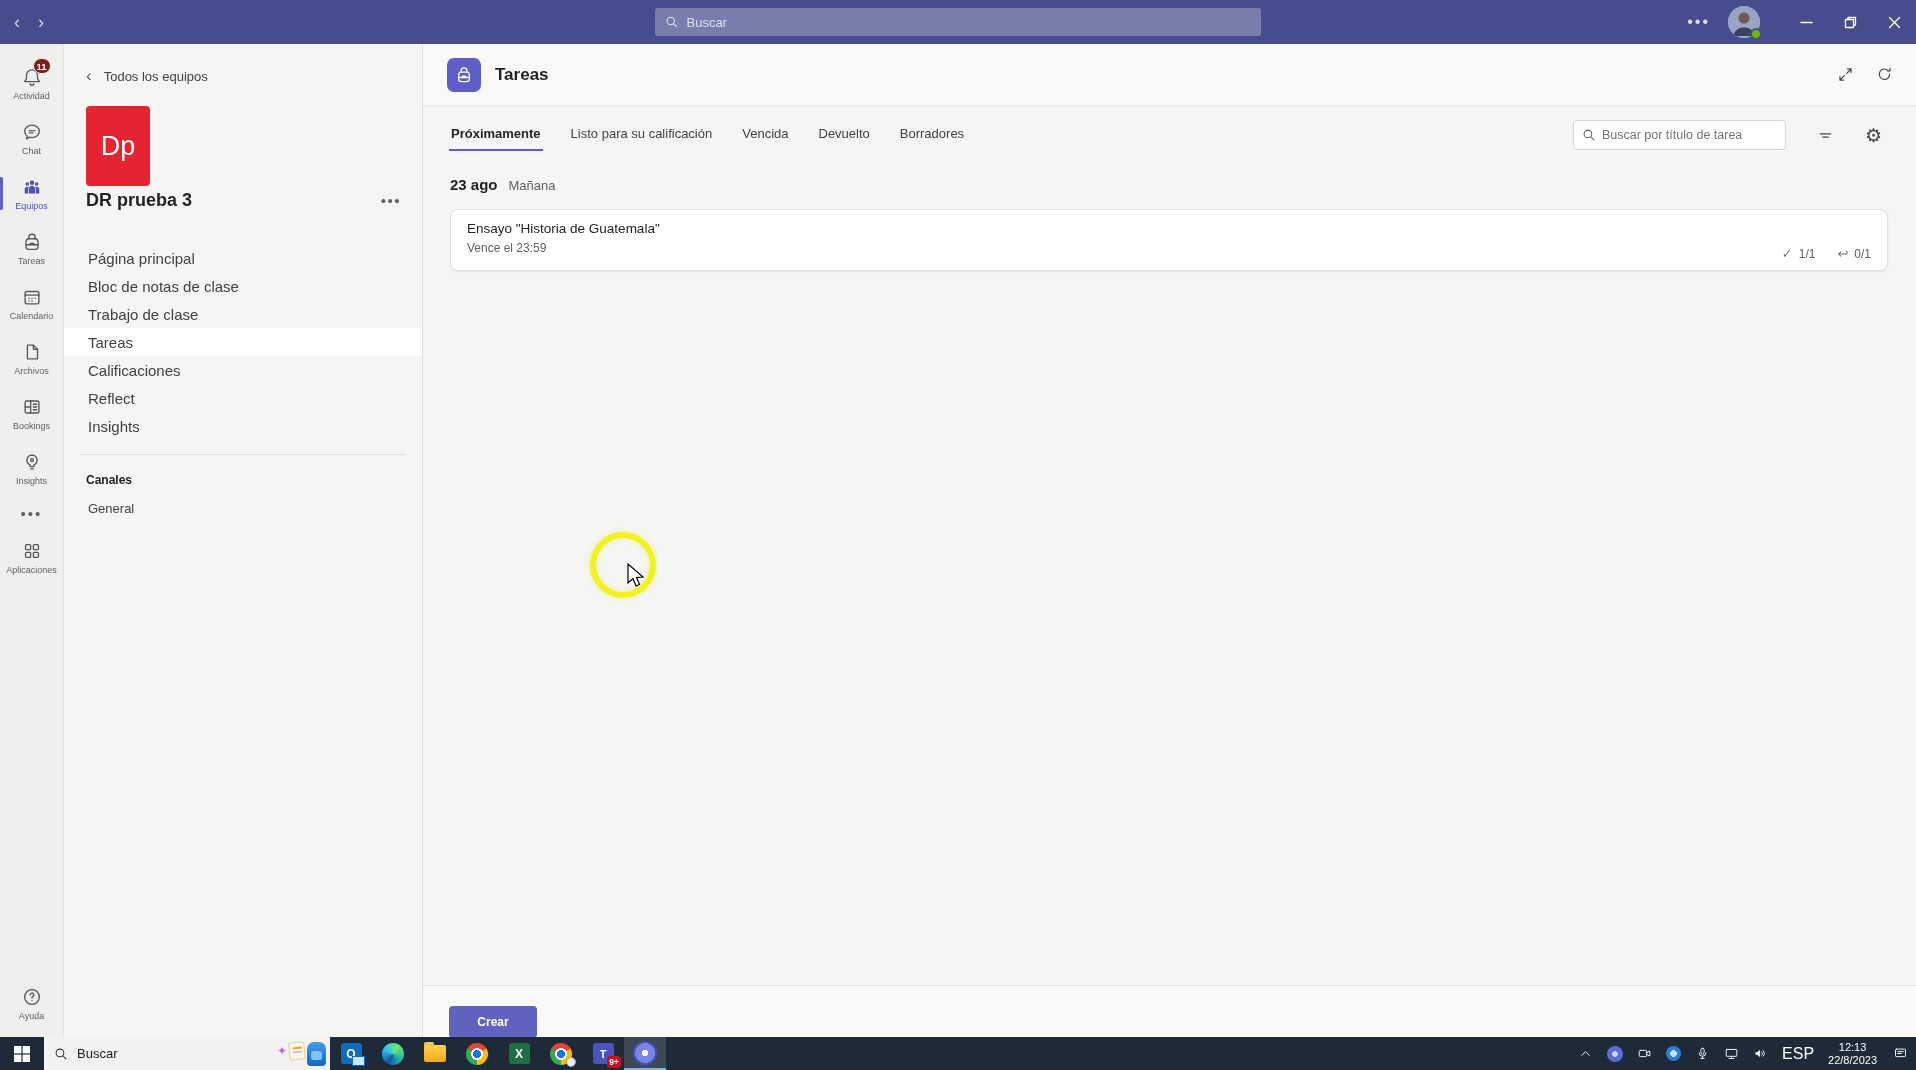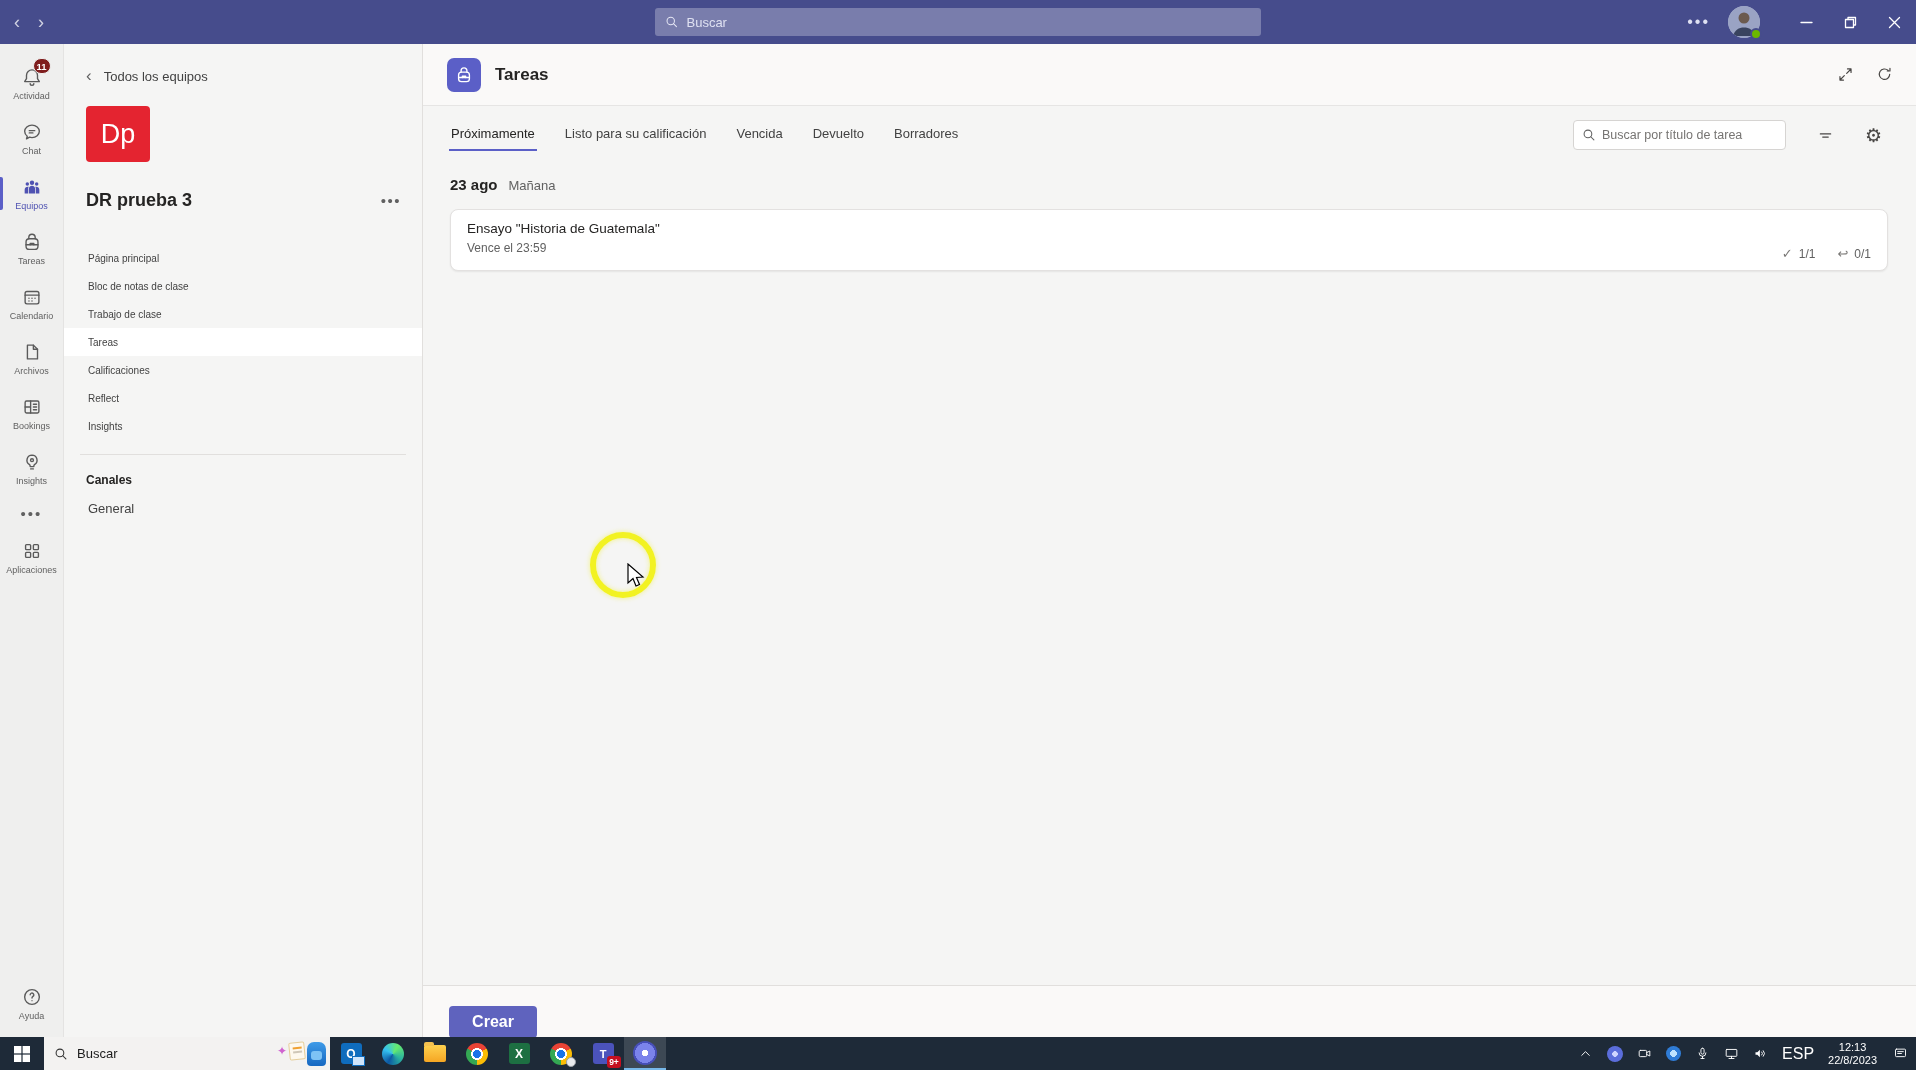--- a/index.html
+++ b/index.html
@@ -36,43 +36,43 @@
   .rail-item.active::before { content:""; position:absolute; left:0; top:11px; width:3px; height:33px; background:#5b5fc7; border-radius:0 2px 2px 0; }
   .rail-badge { position:absolute; top:2px; left:33px; min-width:17px; height:16px; border-radius:9px; background:#7f1d1d; color:#fff; font-size:9.5px; font-weight:bold; display:flex; align-items:center; justify-content:center; padding:0 3px; border:1.5px solid #efefee; }
   .rail-dots { height:34px; color:#616161; font-size:15px; letter-spacing:2px; display:flex; align-items:center; }
   .rail-spacer { flex:1; }
   .rail-help { margin-bottom:6px; }
 
   
   .sidebar { width:359px; height:100%; background:#f5f5f4; border-right:1px solid #e1dfdd; flex:none; position:relative; }
   .sb-back { display:flex; align-items:center; gap:12px; padding:22px 0 0 22px; font-size:13px; color:#424242; }
   .sb-back .chev { font-size:17px; color:#616161; }
-  .team-avatar { position:absolute; left:22px; top:62px; width:64px; height:56px; background:#e42430; border-radius:4px; color:#fff; font-size:27px; display:flex; align-items:center; justify-content:center; }
+  .team-avatar { position:absolute; left:22px; top:62px; width:64px; height:80px; background:#e42430; border-radius:4px; color:#fff; font-size:27px; display:flex; align-items:center; justify-content:center; }
   .team-row { position:absolute; left:22px; top:146px; width:315px; display:flex; align-items:center; justify-content:space-between; }
   .team-name { font-size:18px; font-weight:bold; color:#252423; }
   .team-more { color:#616161; font-size:15px; letter-spacing:1.5px; }
   .sb-nav { position:absolute; left:0; top:200px; width:100%; }
-  .sb-item { height:28px; display:flex; align-items:center; padding-left:24px; font-size:10px; color:#424242; }
+  .sb-item { height:28px; display:flex; align-items:center; padding-left:24px; font-size:15px; color:#424242; }
   .sb-item.active { background:#fff; }
   .sb-divider { height:1px; background:#e1dfdd; margin:14px 16px 0 16px; }
   .sb-channels-header { padding:18px 0 0 22px; font-size:12px; font-weight:bold; color:#252423; }
   .sb-channel { height:30px; display:flex; align-items:center; padding-left:24px; font-size:13px; color:#424242; margin-top:6px; }
 
   
   .main { flex:1; height:100%; position:relative; background:#f5f5f4; }
   .main-header { height:62px; background:#faf9f8; border-bottom:1px solid #e6e5e4; display:flex; align-items:center; padding-left:24px; }
   .app-icon { width:34px; height:34px; background:#5b5fc7; border-radius:7px; display:flex; align-items:center; justify-content:center; color:#fff; }
   .app-icon svg { width:20px; height:20px; stroke-width:1.6; }
   .main-title { font-size:17px; font-weight:bold; color:#252423; margin-left:14px; }
   .header-actions { margin-left:auto; display:flex; align-items:center; gap:20px; padding-right:22px; color:#484644; }
   .header-actions svg { width:19px; height:19px; }
 
   .tab-row { height:58px; display:flex; align-items:center; padding-left:26px; }
   .tab { font-size:13px; color:#424242; margin-right:26px; padding:6px 2px 8px 2px; border-bottom:2.5px solid transparent; }
-  .tab.active { font-weight:normal; color:#252423; border-bottom-color:#5b5fc7; }
+  .tab.active { font-weight:bold; color:#252423; border-bottom-color:#5b5fc7; }
   .tab-tools { margin-left:auto; display:flex; align-items:center; gap:30px; padding-right:34px; }
   .m-search { width:213px; height:30px; background:#fff; border:1px solid #d6d4d2; border-radius:4px; display:flex; align-items:center; padding:12px 8px; color:#616161; }
   .m-search svg { width:14px; height:14px; flex:none; margin-right:6px; }
   .m-search input { border:none; outline:none; font-size:12.5px; color:#424242; width:100%; font-family:inherit; background:transparent; }
   .m-search input::placeholder { color:#767472; }
   .tool-ic { color:#484644; }
   .tool-ic svg { width:19px; height:19px; }
   .gear-glyph { font-size:19px; line-height:19px; color:#484644; }
 
   .group-header { display:flex; align-items:baseline; gap:11px; margin:12px 0 0 27px; }
@@ -83,21 +83,21 @@
   .assign-title { font-size:13.5px; color:#252423; }
   .assign-due { font-size:12px; color:#616161; margin-top:5px; }
   .assign-stats { position:absolute; right:16px; bottom:9px; display:flex; align-items:center; gap:22px; color:#616161; font-size:12px; }
   .stat { display:flex; align-items:center; gap:6px; }
   .stat .glyph { font-size:13px; color:#7a7876; }
 
   .click-ring { position:absolute; left:167px; top:488px; width:66px; height:66px; border:6px solid #f2f222; border-radius:50%; box-shadow:0 0 5px rgba(240,240,40,.55), inset 0 0 5px rgba(240,240,40,.55); }
   .cursor { position:absolute; left:203px; top:519px; width:22px; height:26px; }
 
   .main-footer { position:absolute; left:0; bottom:0; width:100%; height:52px; background:#faf9f8; border-top:1px solid #e1dfdd; display:flex; align-items:center; padding-left:26px; }
-  .create-btn { width:88px; height:32px; background:#5f63be; color:#fff; border:none; border-radius:4px; font-size:16px; font-weight:bold; font-family:inherit;margin-top:20px; }
+  .create-btn { width:88px; height:32px; background:#5f63be; color:#fff; border:none; border-radius:4px; font-size:12px; font-weight:bold; font-family:inherit;margin-top:20px; }
 
   
   .taskbar { position:absolute; left:0; top:1037px; width:1916px; height:33px; background:#1e2a38; display:flex; align-items:center; color:#fff; }
   .start { width:44px; height:33px; display:flex; align-items:center; justify-content:center; }
   .start svg { width:16px; height:16px; }
   .tk-search { width:286px; height:33px; background:#f3f2f1; display:flex; align-items:center; padding:0 10px; color:#1b1b1b; position:relative; }
   .tk-search svg { width:14px; height:14px; color:#333; margin-right:9px; flex:none; }
   .tk-search input { border:none; outline:none; background:transparent; font-size:13px; color:#1b1b1b; width:140px; font-family:inherit; }
   .tk-search input::placeholder { color:#1b1b1b; }
   .collage { position:absolute; right:4px; top:2px; display:flex; align-items:center; gap:2px; }

